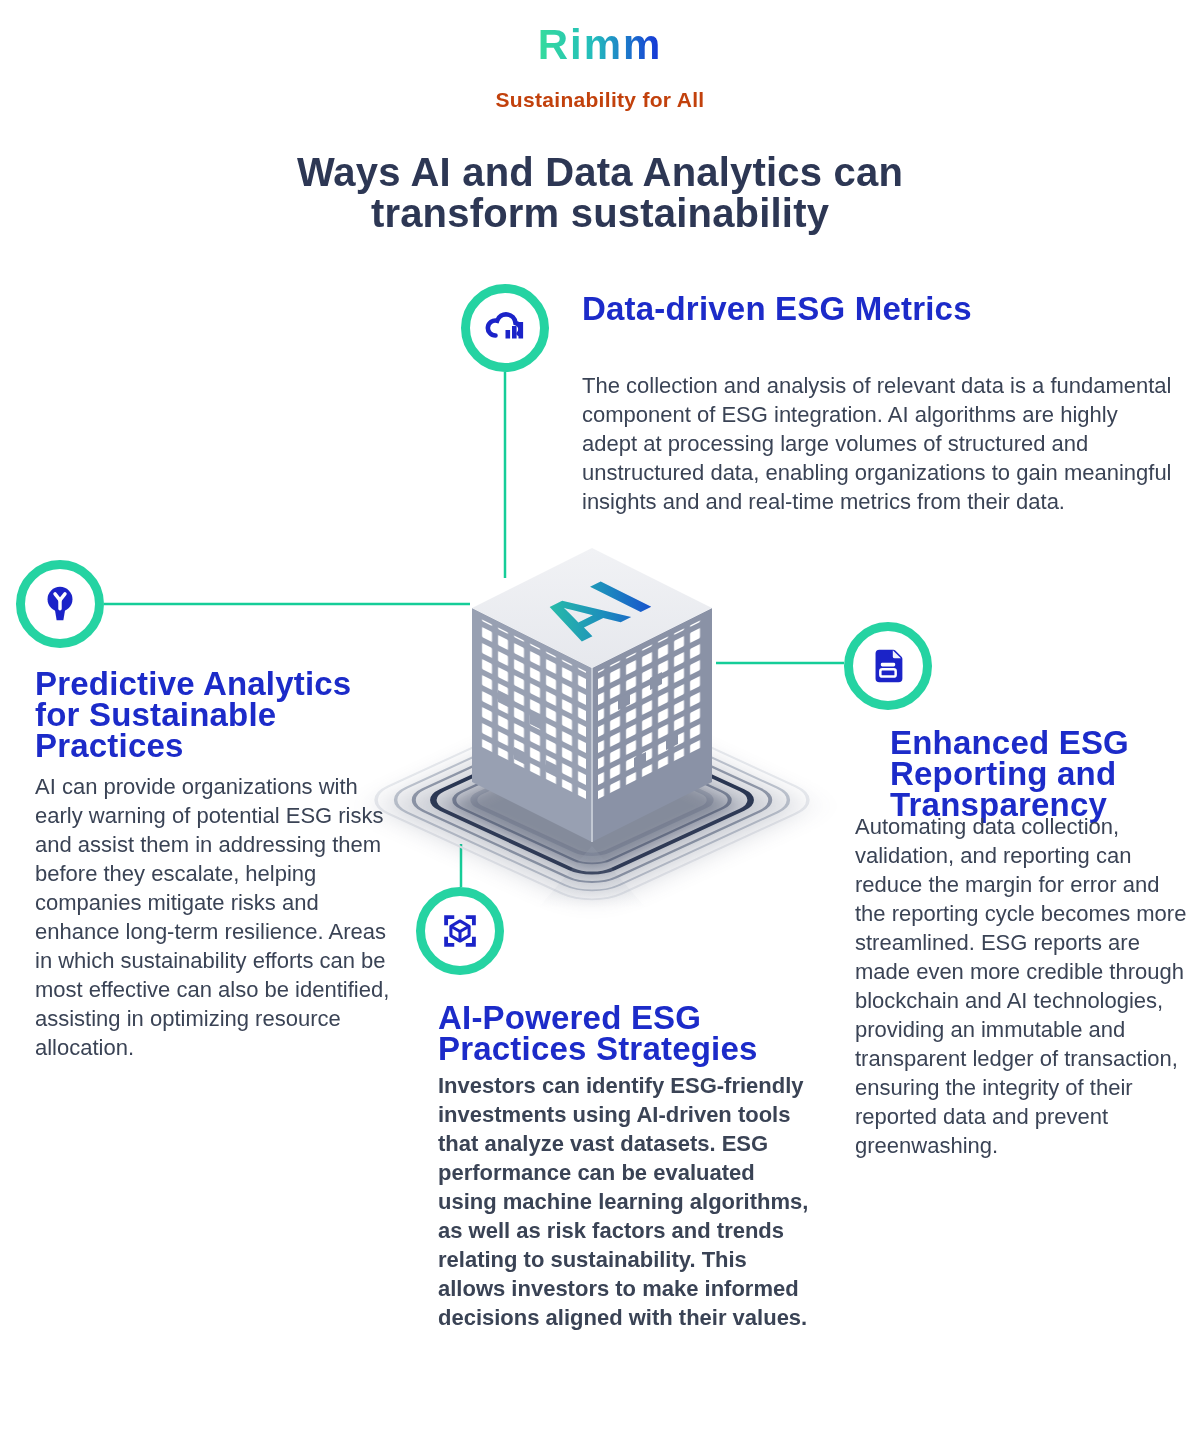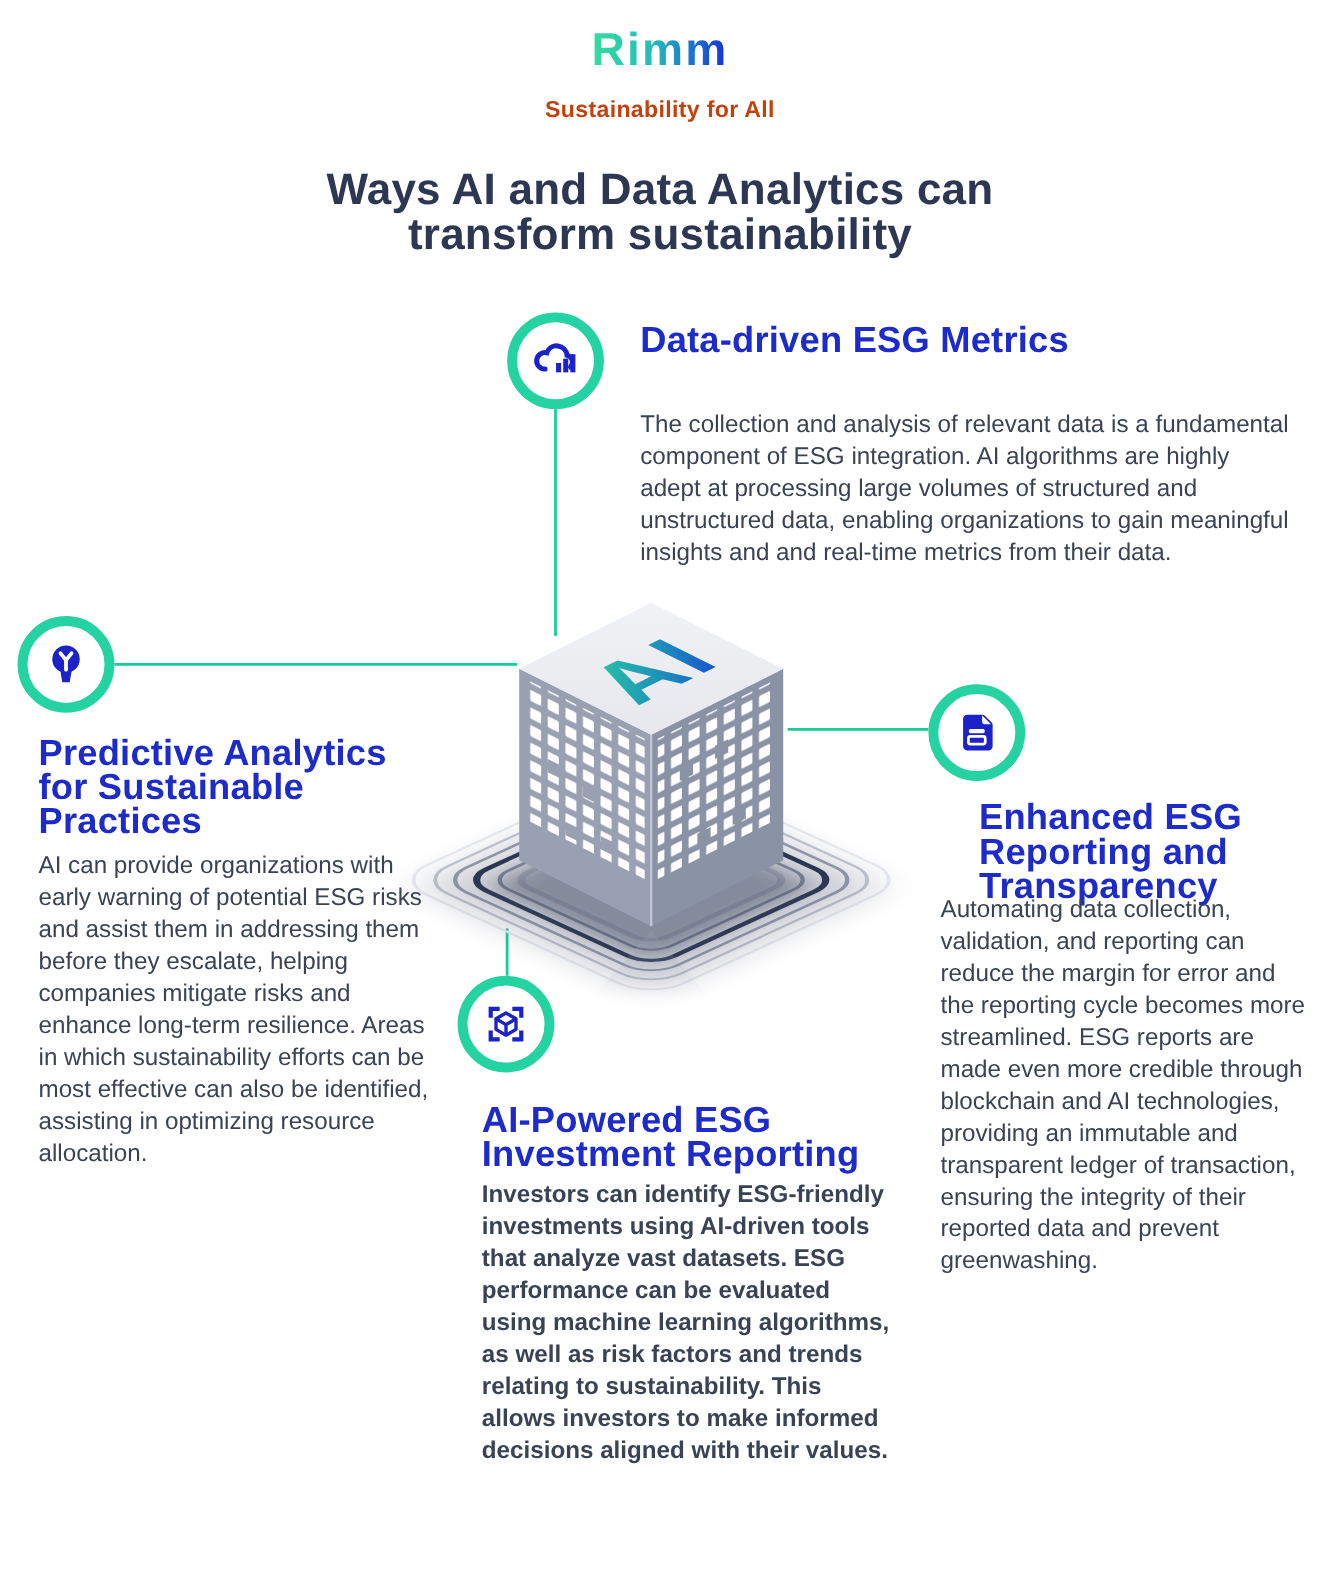--- a/index.html
+++ b/index.html
@@ -203,14 +203,14 @@
 
 <div class="abs sec-heading h-data">Data-driven ESG Metrics</div>
 <div class="abs sec-body b-data">The collection and analysis of relevant data is a fundamental component of ESG integration. AI algorithms are highly adept at processing large volumes of structured and unstructured data, enabling organizations to gain meaningful insights and and real-time metrics from their data.</div>
 
 <div class="abs sec-heading h-pred">Predictive Analytics for Sustainable Practices</div>
 <div class="abs sec-body b-pred">AI can provide organizations with early warning of potential ESG risks and assist them in addressing them before they escalate, helping companies mitigate risks and enhance long-term resilience. Areas in which sustainability efforts can be most effective can also be identified, assisting in optimizing resource allocation.</div>
 
 <div class="abs sec-heading h-rep">Enhanced ESG Reporting and Transparency</div>
 <div class="abs sec-body b-rep">Automating data collection, validation, and reporting can reduce the margin for error and the reporting cycle becomes more streamlined. ESG reports are made even more credible through blockchain and AI technologies, providing an immutable and transparent ledger of transaction, ensuring the integrity of their reported data and prevent greenwashing.</div>
 
-<div class="abs sec-heading h-inv">AI-Powered ESG Investment Reporting</div>
+<div class="abs sec-heading h-inv">AI-Powered ESG Practices Strategies</div>
 <div class="abs sec-body b-inv">Investors can identify ESG-friendly investments using AI-driven tools that analyze vast datasets. ESG performance can be evaluated using machine learning algorithms, as well as risk factors and trends relating to sustainability. This allows investors to make informed decisions aligned with their values.</div>
 
 </body></html>

